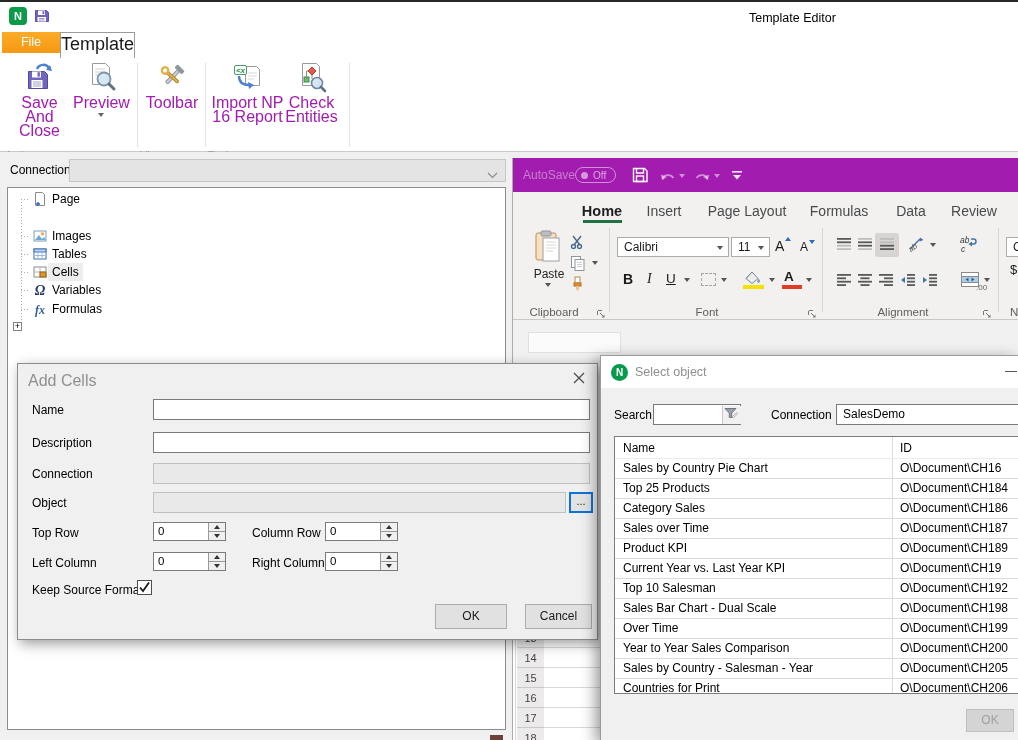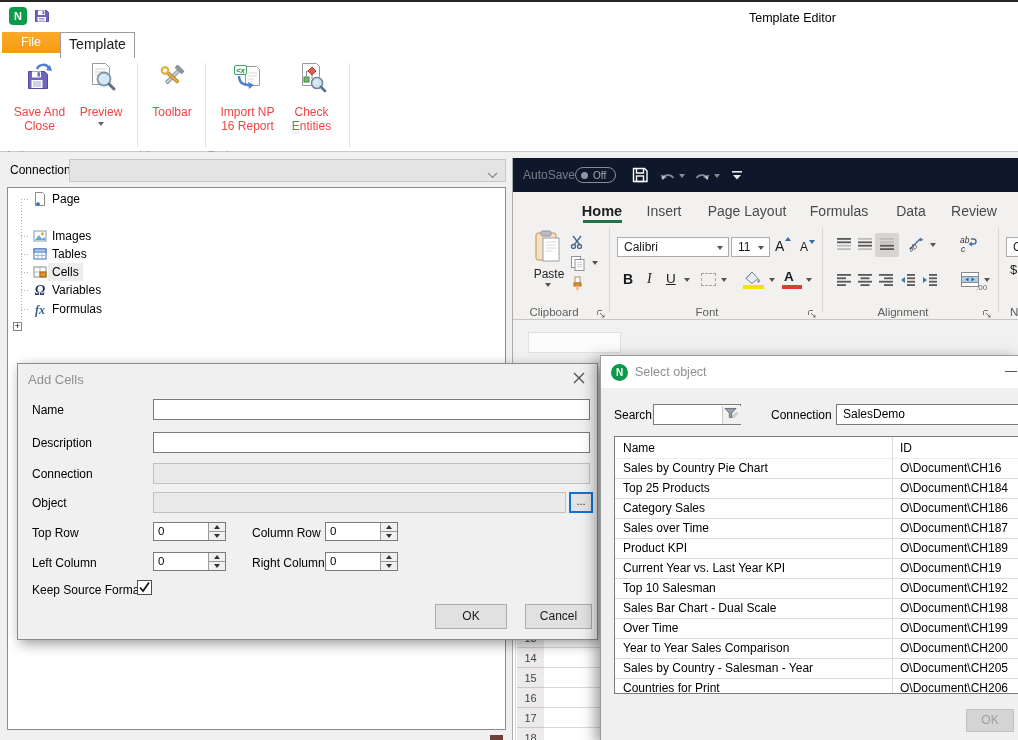--- a/index.html
+++ b/index.html
@@ -6,45 +6,45 @@
 html,body{width:1018px;height:740px}
 body{position:relative;overflow:hidden;font-family:"Liberation Sans",sans-serif;background:#f0f0f0;font-size:12px;color:#000}
 .abs{position:absolute}
 
 #topline{left:0;top:0;width:1018px;height:2px;background:#262626}
 #titlebar{left:0;top:2px;width:1018px;height:30px;background:#fff}
 #appicon{left:9px;top:5px;width:18px;height:18px;border-radius:4px;background:#0b9a48;color:#fff;font-weight:bold;font-size:11px;text-align:center;line-height:18px}
 #titletext{left:749px;top:9px;font-size:12.5px;color:#000}
 #tabrow{left:0;top:32px;width:1018px;height:26px;background:#fff}
 #filetab{left:2px;top:0;width:58px;height:21px;background:linear-gradient(#fbab28,#f79914);color:#fff;text-align:center;line-height:21px;font-size:12.5px}
-#templatetab{left:60px;top:0;width:75px;height:26px;background:#fff;border:1px solid #9b9b9b;border-bottom:none;color:#1a1a1a;text-align:center;line-height:23px;font-size:14px;z-index:2}
+#templatetab{left:60px;top:0;width:75px;height:26px;background:#fff;border:1px solid #9b9b9b;border-bottom:none;color:#1a1a1a;text-align:center;line-height:23px;font-size:18px;z-index:2}
 #ribbon{left:0;top:57px;width:1018px;height:95px;background:#fff;border-bottom:1px solid #c9c9c9}
 .rb{position:absolute;top:4px;text-align:center}
 .rb .ric{margin:0 auto;width:32px;height:32px}
-.rb .rlb{font-size:12px;color:#ef4444;line-height:14px;margin-top:12px}
+.rb .rlb{font-size:16px;color:#a21caf;line-height:14px;margin-top:3px}
 .rcaret{width:0;height:0;border-left:3.5px solid transparent;border-right:3.5px solid transparent;border-top:4px solid #666;margin:3px auto 0}
 .rgl{position:absolute;top:92px;font-size:11px;color:#9a9a9a;text-align:left}
 .rsep{position:absolute;top:6px;width:1px;height:84px;background:#e2e2e2}
 
 #connrow{left:0;top:152px;width:1018px;height:35px;background:#f0f0f0}
 #connlabel{left:10px;top:11px;font-size:12px}
 #conncombo{left:69px;top:7px;width:437px;height:23px;background:#e4e4e4;border:1px solid #c6c6c6}
 #conncombo .chev{position:absolute;right:7px;top:8px}
 
 #treepanel{left:7px;top:187px;width:499px;height:543px;background:#fff;border:1px solid #8c8c8c}
 .titem{position:absolute;left:0;height:18px;width:300px}
 .titem .ticon{position:absolute;left:24px;top:1px;width:16px;height:16px}
 .titem .tlabel{position:absolute;left:44px;top:0;line-height:18px;font-size:12px;white-space:nowrap}
 .titem .tlabel.sel{background:#ededed;padding:0 4px;left:40px}
 .tvline{position:absolute;left:13px;top:11px;width:1px;height:128px;background-image:repeating-linear-gradient(to bottom,#ababab 0 1px,transparent 1px 3px)}
 .tstub{position:absolute;left:13px;width:9px;height:1px;background-image:repeating-linear-gradient(to right,#ababab 0 1px,transparent 1px 3px)}
 #plusbox{position:absolute;left:5px;top:134px;width:9px;height:9px;border:1px solid #848484;background:#fff;font-size:9px;line-height:7px;text-align:center}
 
 #excel{left:512px;top:158px;width:506px;height:582px;border-left:1px solid #ababab;background:#f2f1f0;overflow:hidden}
-#xlgreen{left:0;top:0;width:505px;height:34px;background:#0f172a}
+#xlgreen{left:0;top:0;width:505px;height:34px;background:#a21caf}
 #autosave{left:10px;top:10px;font-size:12px;color:rgba(255,255,255,.42)}
 #aspill{left:62px;top:9px;width:41px;height:16px;border:1px solid rgba(255,255,255,.5);border-radius:8px}
 #aspill .dot{position:absolute;left:5px;top:4px;width:7px;height:7px;border-radius:50%;background:rgba(255,255,255,.55)}
 #aspill .off{position:absolute;left:17px;top:2px;font-size:10px;color:rgba(255,255,255,.6)}
 .wtri{width:0;height:0;border-left:3px solid transparent;border-right:3px solid transparent;border-top:4px solid rgba(255,255,255,.5)}
 #xltabs{left:0;top:34px;width:505px;height:32px}
 .xtab{position:absolute;top:11px;transform:translateX(-50%);font-size:14px;color:#4a4a4a;white-space:nowrap}
 .xtab.active{font-weight:bold;color:#1f1f1f;font-size:14.5px}
 #homeline{left:70px;top:28px;width:39px;height:3px;background:#217346}
 #xlribbon{left:0;top:66px;width:505px;height:96px;border-bottom:1px solid #c9c7c5}
@@ -61,21 +61,21 @@
 #hdrcol{left:4px;top:0;width:27px;height:377px;background:#eceaea;border-right:1px solid #bfbfbf}
 .rhd{position:absolute;left:4px;width:27px;height:20px;border-bottom:1px solid #c9c9c9;background:#eceaea;font-size:11px;color:#444;text-align:center;line-height:20px}
 .gline{position:absolute;left:31px;width:474px;height:1px;background:#d9d9d9}
 #sheetedge{left:2px;top:0;width:1px;height:377px;background:#d6d6d6}
 #brownbit{left:490px;top:735px;width:13px;height:5px;background:#6e403a}
 
 #addcells{left:17px;top:363px;width:581px;height:277px;background:#f0f0f0;border:1px solid #8c8c8c;box-shadow:3px 4px 12px rgba(0,0,0,.38);z-index:20}
 #addcells .dlabel{position:absolute;left:14px;font-size:12px;color:#000}
 .tinput{position:absolute;background:#fff;border:1px solid #7a7a7a}
 .tinput.disabled{background:#e9e9e9;border-color:#c0c0c0}
-#actitle{position:absolute;left:10px;top:8px;font-size:13px;color:#8f8f8f}
+#actitle{position:absolute;left:10px;top:8px;font-size:16px;color:#8f8f8f}
 #acclose{position:absolute;right:12px;top:8px;width:12px;height:12px}
 #dotsbtn{position:absolute;left:551px;top:128px;width:24px;height:21px;background:#e3e3e3;border:2px solid #0f72d7;font-size:11px;text-align:center;line-height:15px;color:#1a1a1a}
 .spin{position:absolute;width:73px;height:19px;background:#fff;border:1px solid #7a7a7a}
 .spin .sval{position:absolute;left:4px;top:1px;font-size:11.5px;line-height:15px}
 .spin .sbtns{position:absolute;right:0;top:0;width:17px;height:17px}
 .spin .sb{position:absolute;left:0;width:17px;height:8.5px;background:#f0f0f0;border-left:1px solid #999;display:flex;align-items:center;justify-content:center}
 .spin .sb.up{top:0;border-bottom:.5px solid #999}
 .spin .sb.dn{bottom:0}
 .stri-up{width:0;height:0;border-left:3px solid transparent;border-right:3px solid transparent;border-bottom:4px solid #333}
 .stri-dn{width:0;height:0;border-left:3px solid transparent;border-right:3px solid transparent;border-top:4px solid #333}

